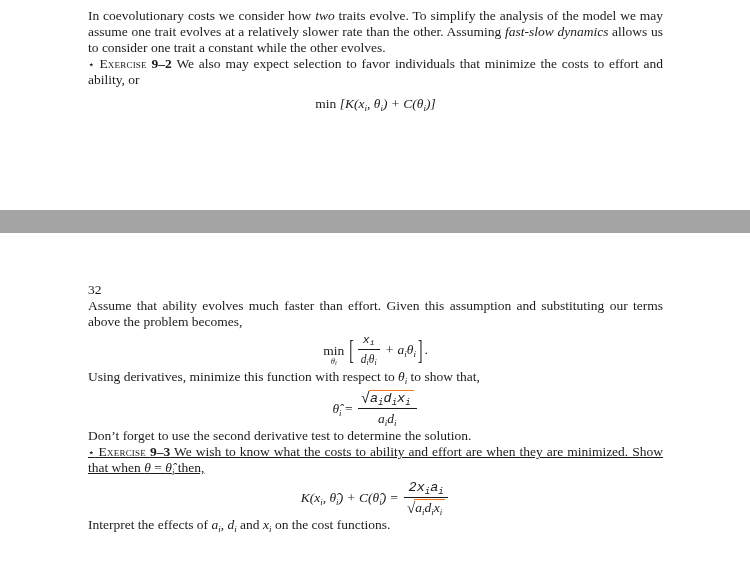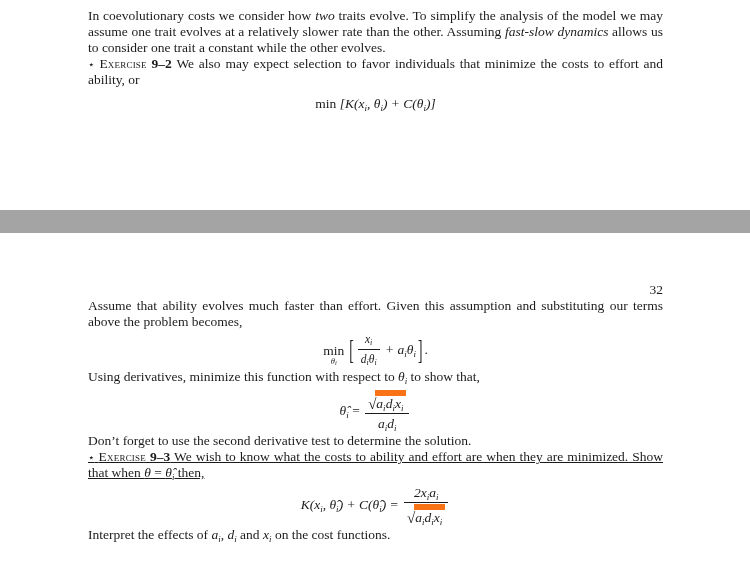--- a/index.html
+++ b/index.html
@@ -13,34 +13,34 @@
   p.body{font-size:13.5px;line-height:16px;text-align:justify;margin:0;}
   .sc{font-variant:small-caps;letter-spacing:.2px;}
   .bf{font-weight:bold;}
   em{font-style:italic;}
   .star{font-family:"DejaVu Sans",sans-serif;font-size:10.5px;}
   .mathline{text-align:center;font-size:13.5px;line-height:17px;}
   .mi{font-style:italic;}
   .rm{font-style:normal;}
   sub.msub{font-size:9px;font-style:italic;line-height:0;vertical-align:-3px;}
   .frac{display:inline-block;vertical-align:middle;text-align:center;margin:0 2px;position:relative;top:-1px;}
-  .frac .num{display:block;padding:0 3px 1px;}
+  .frac .num{display:block;padding:0 3px 1px;font-family:Liberation Mono, monospace;}
   .frac .den{display:block;border-top:1px solid #1b1b1b;padding:1px 3px 0;}
   .small-frac{font-size:11.5px;}
   .small-frac sub.msub{font-size:8px;vertical-align:-2px;}
   .minstack{display:inline-block;text-align:center;vertical-align:middle;position:relative;top:4px;margin-right:3px;}
   .minstack .op{display:block;line-height:13px;}
   .minstack .lim{display:block;font-size:8.5px;line-height:9px;font-style:italic;}
   .minstack .lim sub.msub{font-size:6.5px;vertical-align:-1px;}
   .bigb{display:inline-block;transform:scaleY(2.05);font-size:13.5px;margin:0 2px;}
   .radical{white-space:nowrap;}
   .sqrt-sign{font-style:normal;font-size:15px;position:relative;top:1px;}
-  .radicand{display:inline-block;border-top:6px solid #f97316;padding:1px 3px 0 1px;line-height:13px;margin-left:-1px;}
+  .radicand{display:inline-block;border-top:1px solid #f97316;padding:1px 3px 0 1px;line-height:13px;margin-left:-1px;}
   .pagenum{text-align:center;font-size:13.5px;margin-top:15px;line-height:16px;}
-  .header{display:flex;justify-content:flex-end;font-size:13.5px;margin-top:49px;line-height:16px;}
+  .header{display:flex;justify-content:flex-start;font-size:13.5px;margin-top:49px;line-height:16px;}
   .chap{font-style:italic;white-space:pre;}
   .m-exercise1{margin-top:26px;}
   .m-math1{margin-top:7px;font-family:Liberation Serif, serif;}
   .m-p2{margin-top:29px;}
   .m-math2{margin-top:2px;}
   .m-p3{margin-top:3px;}
   .m-math3{margin-top:6px;}
   .m-p4{margin-top:11px;}
   .m-ex3{margin-top:9px;text-decoration:underline;}
   .m-math4{margin-top:4px;}

